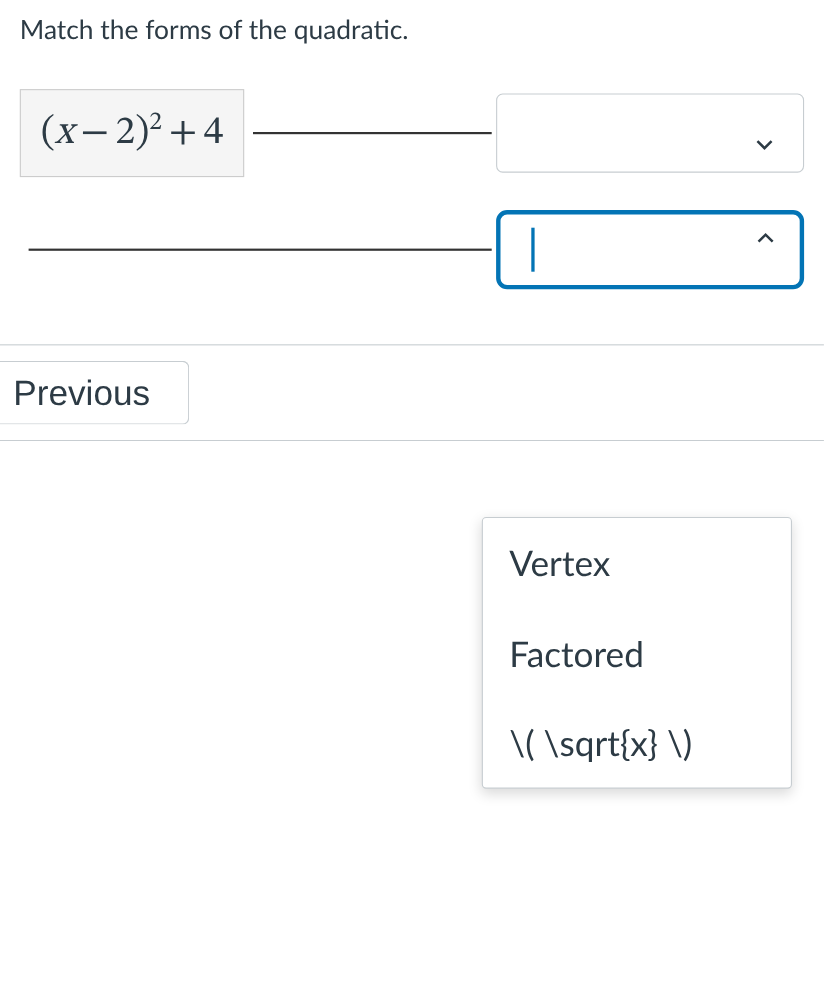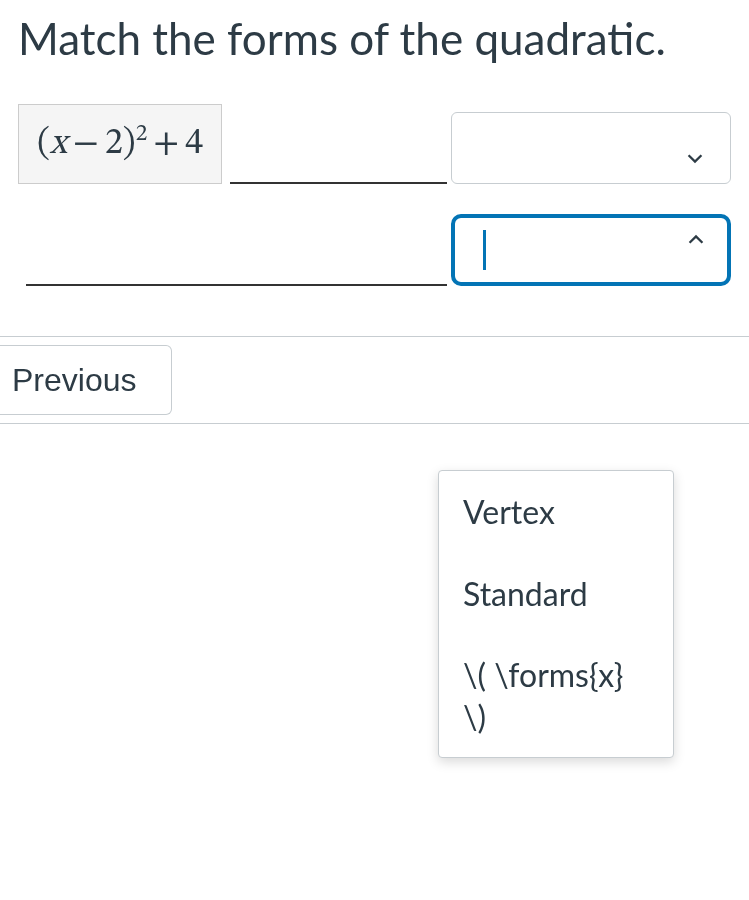--- a/index.html
+++ b/index.html
@@ -9,31 +9,31 @@
     }
     body {
       font-family: 'Lato', -apple-system, BlinkMacSystemFont, 'Segoe UI', Arial, sans-serif;
       font-size: 32px;
       color: #2d3b45;
       padding: 0;
       width: 749px;
       background: #fff;
     }
     .question-title {
-      font-size: 44px;
+      font-size: 24px;
       color: #2d3b45;
       margin: 12px 0 40px 18px;
       font-weight: 400;
     }
     .match-container {
       padding: 0 18px;
     }
     .match-row {
       display: flex;
-      align-items: flex-end;
+      align-items: center;
       margin-bottom: 30px;
     }
     .expression-box {
       background: #f5f5f5;
       border: 1px solid #ccc;
       padding: 14px 18px;
       font-family: 'Cambria Math', 'STIX Two Math', serif;
       font-size: 36px;
       line-height: 1.4;
       min-height: 62px;
@@ -84,21 +84,21 @@
     .text-cursor {
       width: 3px;
       height: 40px;
       background: #0374b5;
       margin-left: 8px;
     }
     .dropdown-options {
       position: absolute;
       left: 438px;
       top: 470px;
-      width: 236px;
+      width: 282px;
       background: #fff;
       border: 1px solid #c7cdd1;
       box-shadow: 0 4px 12px rgba(0,0,0,0.15);
       border-radius: 4px;
       z-index: 100;
     }
     .dropdown-option {
       padding: 20px 24px;
       font-size: 32px;
       color: #2d3b45;
@@ -116,21 +116,21 @@
     }
     .prev-button {
       border: 1px solid #c7cdd1;
       border-left: none;
       border-radius: 0 6px 6px 0;
       background: #fff;
       padding: 16px 34px 16px 12px;
       font-size: 32px;
       color: #2d3b45;
       cursor: pointer;
-      height: 70px;
+      height: 58px;
       display: flex;
       align-items: center;
     }
     .math {
       font-family: 'Cambria Math', 'STIX Two Math', 'Times New Roman', serif;
       font-style: italic;
     }
     .math .op {
       font-style: normal;
       padding: 0 6px;
@@ -187,15 +187,15 @@
   </div>
 
 </div>
 
 <div class="nav-area">
   <button class="prev-button">Previous</button>
 </div>
 
 <div class="dropdown-options">
   <div class="dropdown-option">Vertex</div>
-  <div class="dropdown-option">Standard</div>
-  <div class="dropdown-option raw-latex">\( \forms{x} \)</div>
+  <div class="dropdown-option">Factored</div>
+  <div class="dropdown-option raw-latex">\( \sqrt{x} \)</div>
 </div>
 
 </body></html>

